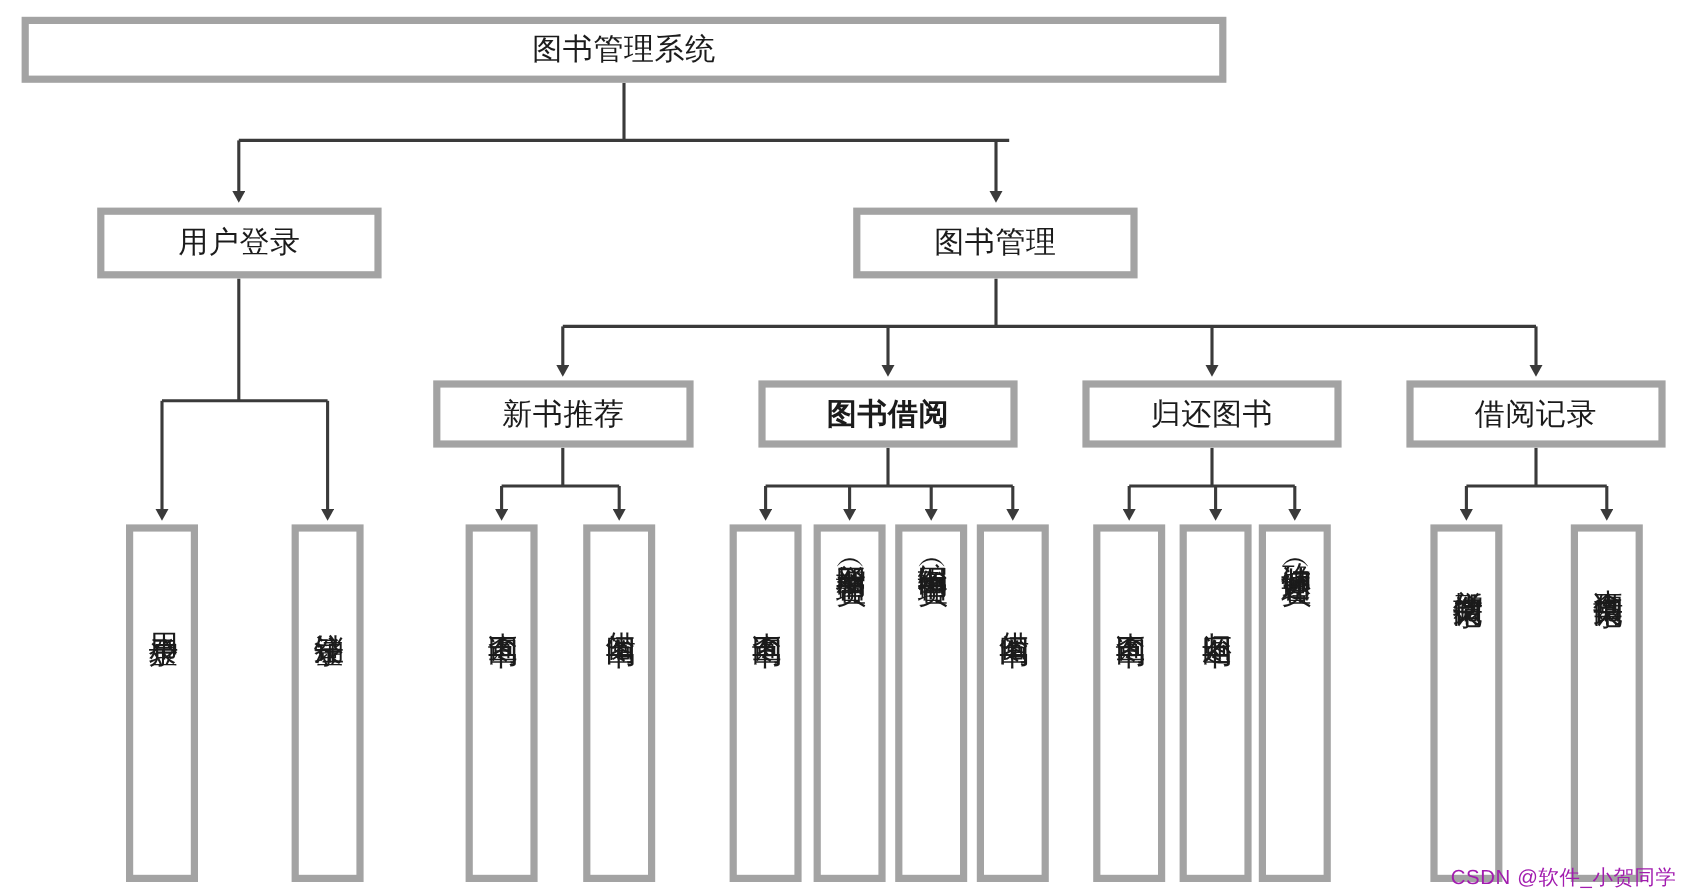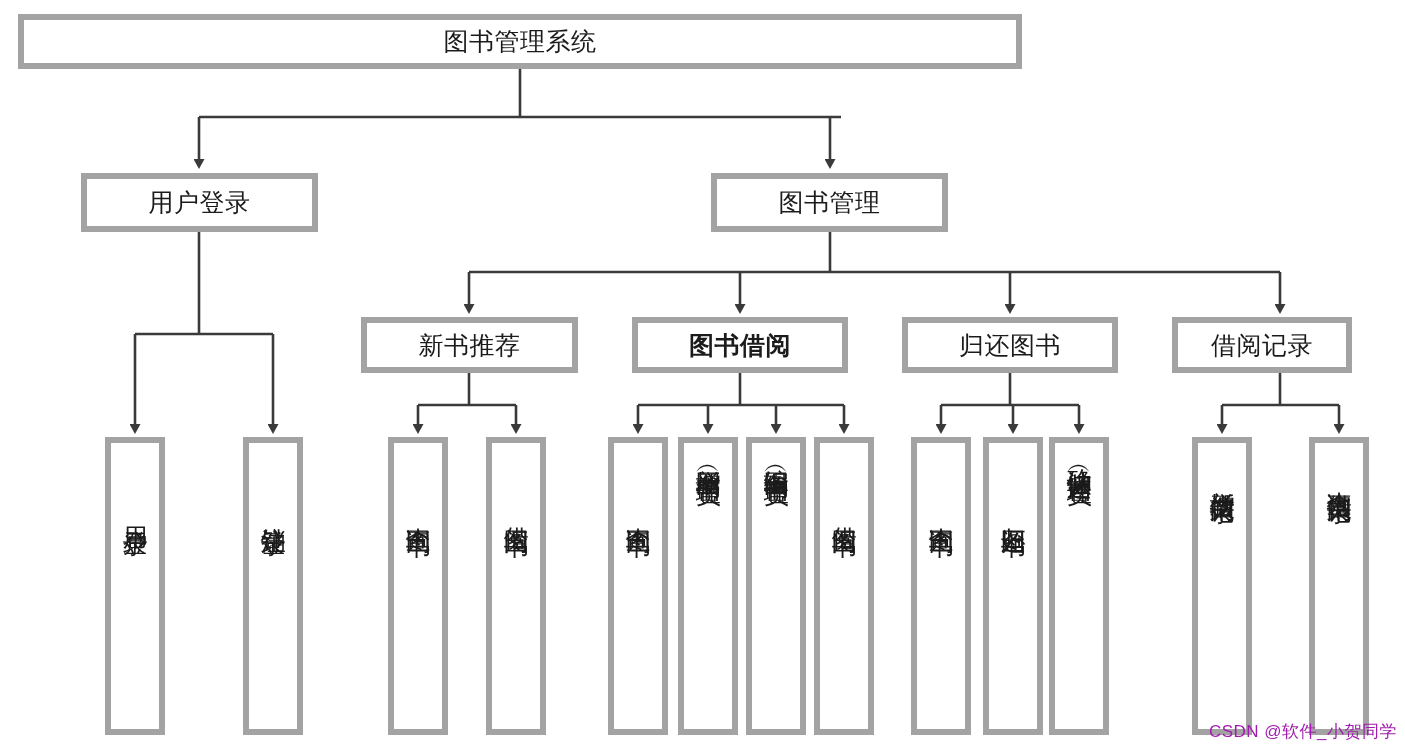--- a/index.html
+++ b/index.html
@@ -138,21 +138,21 @@
 
   <div class="node horiz" style="left:361px; top:317px; width:217px; height:56px;">
     <span class="lbl">新书推荐</span>
   </div>
   <div class="node horiz" style="left:632px; top:317px; width:216px; height:56px;font-weight:bold;">
     <span class="lbl">图书借阅</span>
   </div>
   <div class="node horiz" style="left:902px; top:317px; width:216px; height:56px;">
     <span class="lbl">归还图书</span>
   </div>
-  <div class="node horiz" style="left:1172px; top:317px; width:180px; height:56px;">
+  <div class="node horiz" style="left:1172px; top:317px; width:216px; height:56px;">
     <span class="lbl">借阅记录</span>
   </div>
 
   <div class="node vert" style="left:105px; top:437px; width:60px; height:298px; padding-top:64px;">
     <span class="lbl">用户登录</span>
   </div>
   <div class="node vert" style="left:243px; top:437px; width:60px; height:298px; padding-top:64px;">
     <span class="lbl">注销登录</span>
   </div>
   <div class="node vert" style="left:388px; top:437px; width:60px; height:298px; padding-top:64px;">

